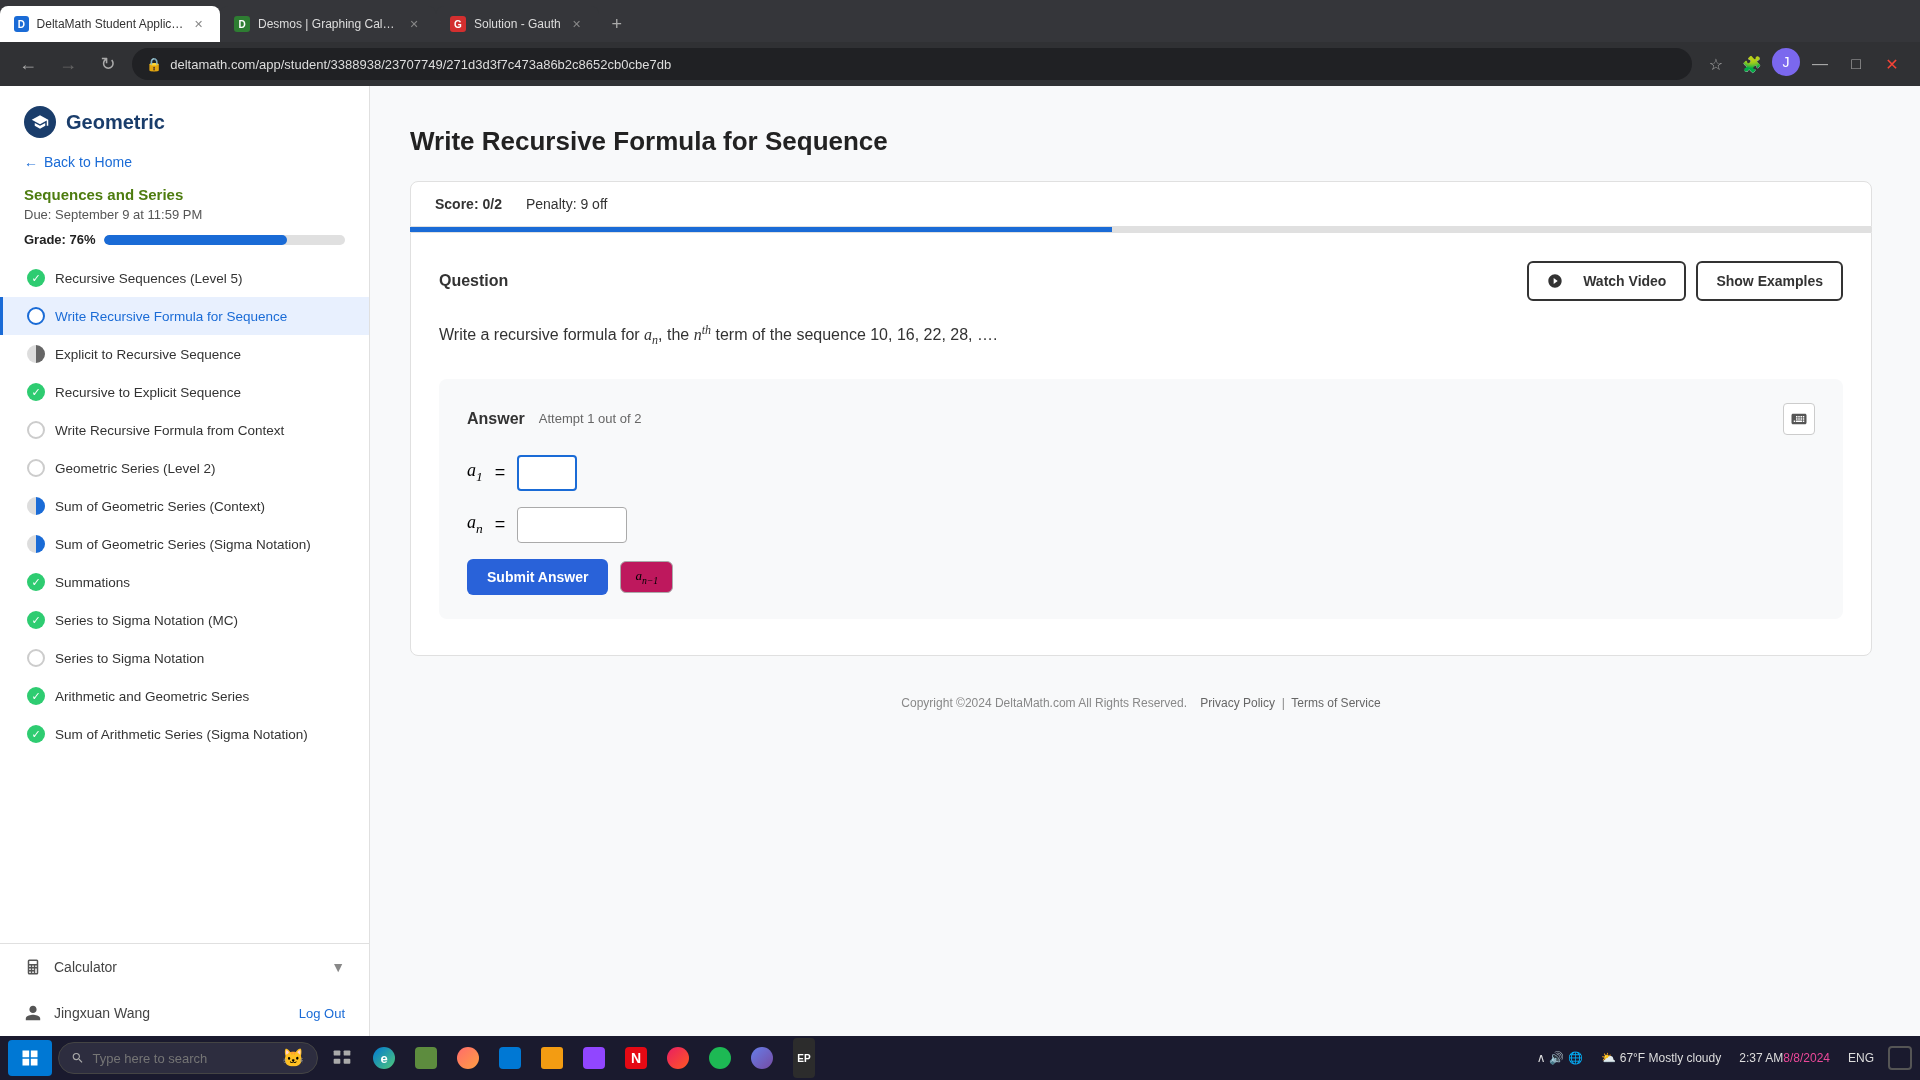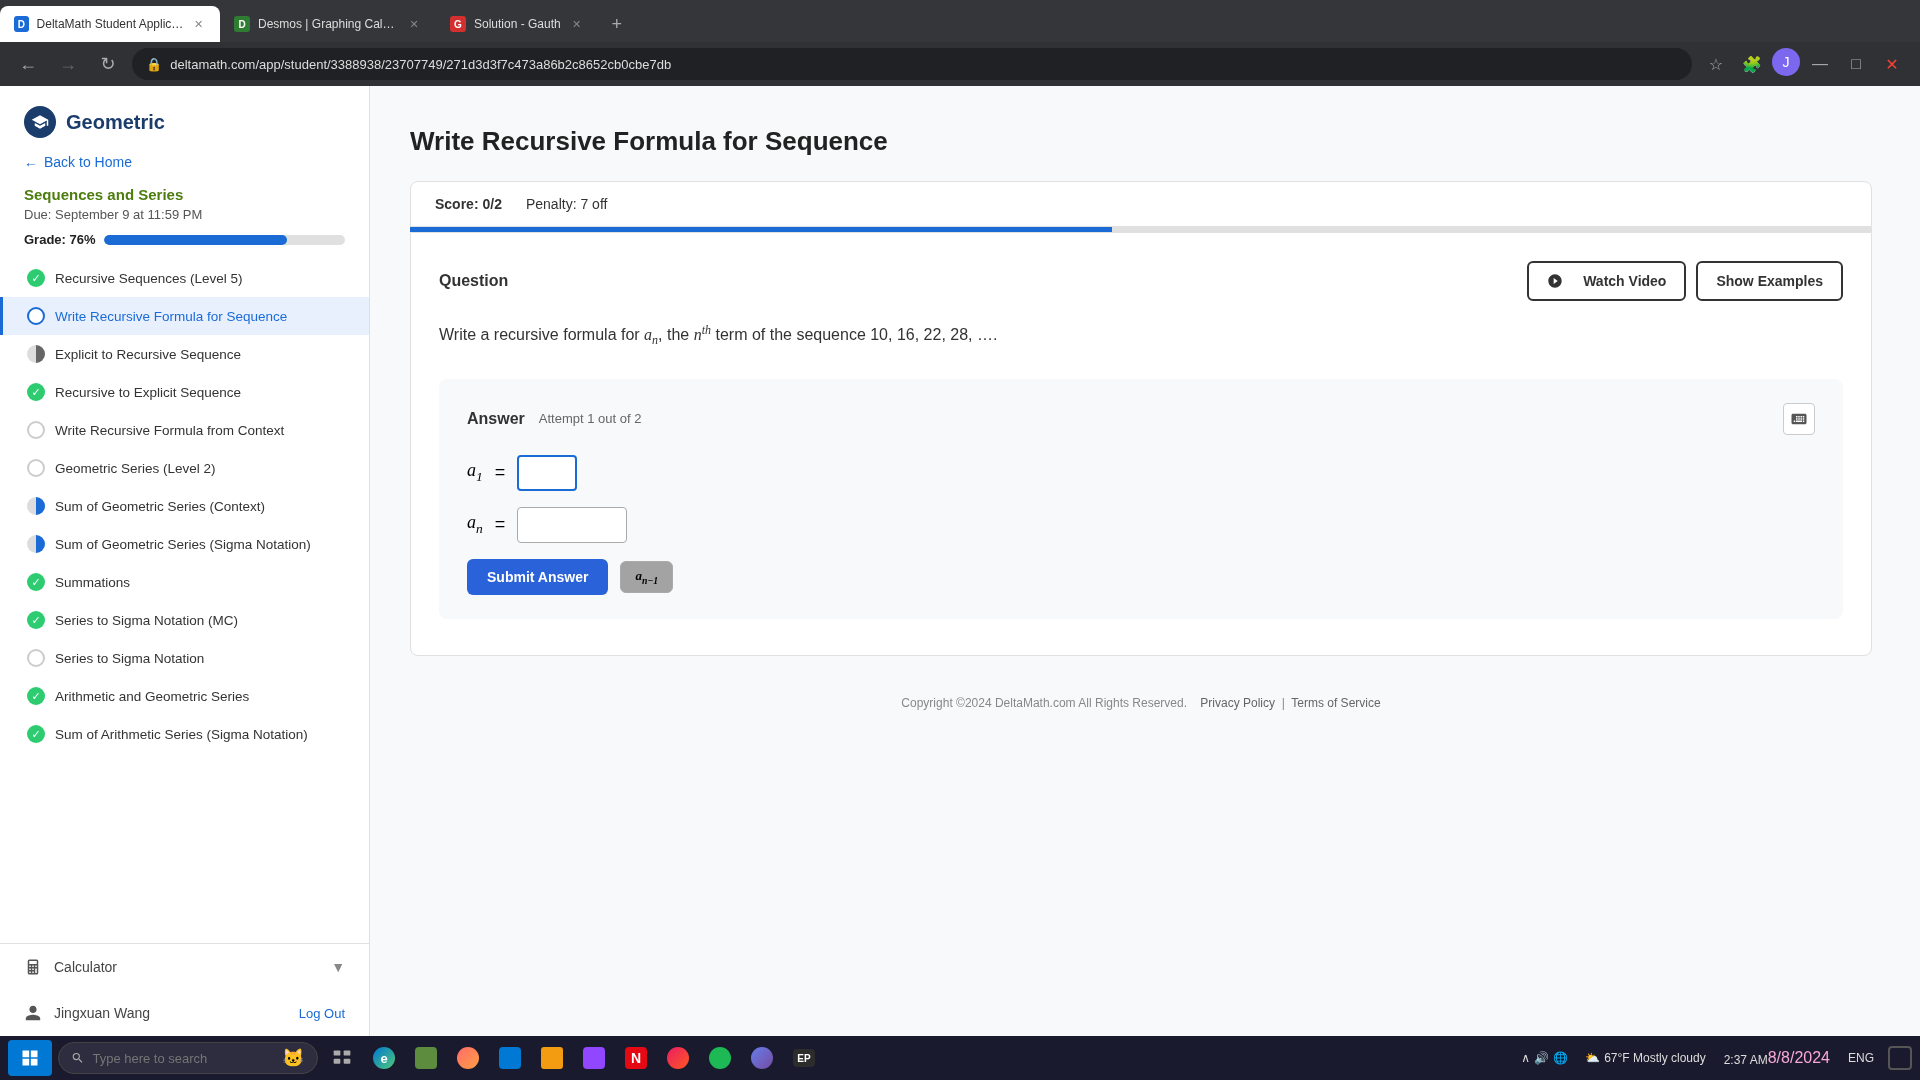--- a/index.html
+++ b/index.html
@@ -76,21 +76,21 @@
     .answer-section { background: #f8f9fa; border-radius: 8px; padding: 24px 28px; }
     .answer-header { display: flex; align-items: center; justify-content: space-between; margin-bottom: 20px; }
     .answer-label { font-size: 16px; font-weight: bold; color: #333; }
     .attempt-label { font-size: 13px; color: #666; }
     .keyboard-btn { width: 32px; height: 32px; border: 1px solid #ccc; border-radius: 4px; display: flex; align-items: center; justify-content: center; cursor: pointer; background: #fff; }
     .formula-row { display: flex; align-items: center; gap: 12px; margin-bottom: 16px; font-size: 18px; }
     .formula-input { border: 2px solid #1a6bd6; border-radius: 4px; width: 60px; height: 36px; font-size: 16px; text-align: center; outline: none; }
     .formula-input.wide { width: 110px; }
     .submit-row { display: flex; align-items: center; gap: 12px; margin-top: 12px; }
     .submit-btn { background: #2962d9; color: white; border: none; border-radius: 6px; padding: 10px 20px; font-size: 14px; font-weight: bold; cursor: pointer; }
-    .hint-btn { border: 1px solid #aaa; border-radius: 6px; padding: 6px 14px; font-size: 13px; cursor: pointer; background: #a3a3a3; font-weight: bold; }
+    .hint-btn { border: 1px solid #aaa; border-radius: 6px; padding: 6px 14px; font-size: 13px; cursor: pointer; background: #be185d; }
     .copyright { font-size: 12px; color: #888; text-align: center; padding: 20px 0; }
     .copyright a { color: #666; text-decoration: none; }
 
     
     .math { font-style: italic; font-family: 'Times New Roman', serif; }
     .math sub { font-size: 0.75em; }
     .math sup { font-size: 0.75em; }
     
     
     ::-webkit-scrollbar { width: 8px; }
@@ -237,21 +237,21 @@
     </div>
   </div>
 
   <div class="main-content">
     <h1 class="page-title">Write Recursive Formula for Sequence</h1>
 
     <div style="background:#fff;border:1px solid #e0e0e0;border-radius:8px 8px 0 0;padding:14px 24px;display:flex;align-items:center;gap:24px;">
       <span style="font-size:14px;color:#333;">
         <strong>Score: 0/2</strong>
       </span>
-      <span style="font-size:14px;color:#333;">Penalty: 7 off</span>
+      <span style="font-size:14px;color:#333;">Penalty: 9 off</span>
     </div>
     <div style="background:#e0e0e0;height:5px;margin:0;">
       <div style="height:5px;background:#1a6bd6;width:48%;"></div>
     </div>
 
     <div class="question-card" style="border-radius:0 0 8px 8px;margin-bottom:20px;">
       <div class="question-header">
         <span class="question-label">Question</span>
         <div class="question-btns">
           <button class="q-btn">
@@ -359,33 +359,33 @@
   <div class="taskbar-icon">
     <div style="width:22px;height:22px;background:linear-gradient(135deg,#e91e63,#ff5722);border-radius:50%;"></div>
   </div>
   <div class="taskbar-icon">
     <div style="width:22px;height:22px;background:#1db954;border-radius:50%;"></div>
   </div>
   <div class="taskbar-icon">
     <div style="width:22px;height:22px;background:linear-gradient(135deg,#667eea,#764ba2);border-radius:50%;"></div>
   </div>
   <div class="taskbar-icon">
-    <div style="width:22px;height:18px;background:#2c2c2c;border-radius:4px;display:flex;align-items:center;justify-content:center;color:white;font-size:10px;font-weight:bold;">EP</div>
+    <div style="width:22px;height:40px;background:#2c2c2c;border-radius:4px;display:flex;align-items:center;justify-content:center;color:white;font-size:10px;font-weight:bold;">EP</div>
   </div>
 
   <div class="taskbar-right">
     <div style="display:flex;align-items:center;gap:4px;color:#ddd;font-size:12px;">
       <span>∧</span>
       <span>🔊</span>
       <span>🌐</span>
     </div>
     <div style="color:#ddd;font-size:12px;margin-left:8px;">
       <span>⛅</span>
       <span>67°F  Mostly cloudy</span>
     </div>
     <div style="display:flex;flex-direction:row;align-items:flex-end;margin-left:8px;">
       <span style="color:#ddd;font-size:12px;">2:37 AM</span>
-      <span style="color:#f9a8d4;font-size:16px;text-align:center;">8/8/2024</span>
+      <span style="color:#ec4899;font-size:12px;text-align:center;">8/8/2024</span>
     </div>
     <div style="color:#ddd;font-size:12px;margin-left:8px;">ENG</div>
     <div style="width:24px;height:24px;border:2px solid #555;border-radius:4px;margin-left:4px;"></div>
   </div>
 </div>
 
 </body></html>

